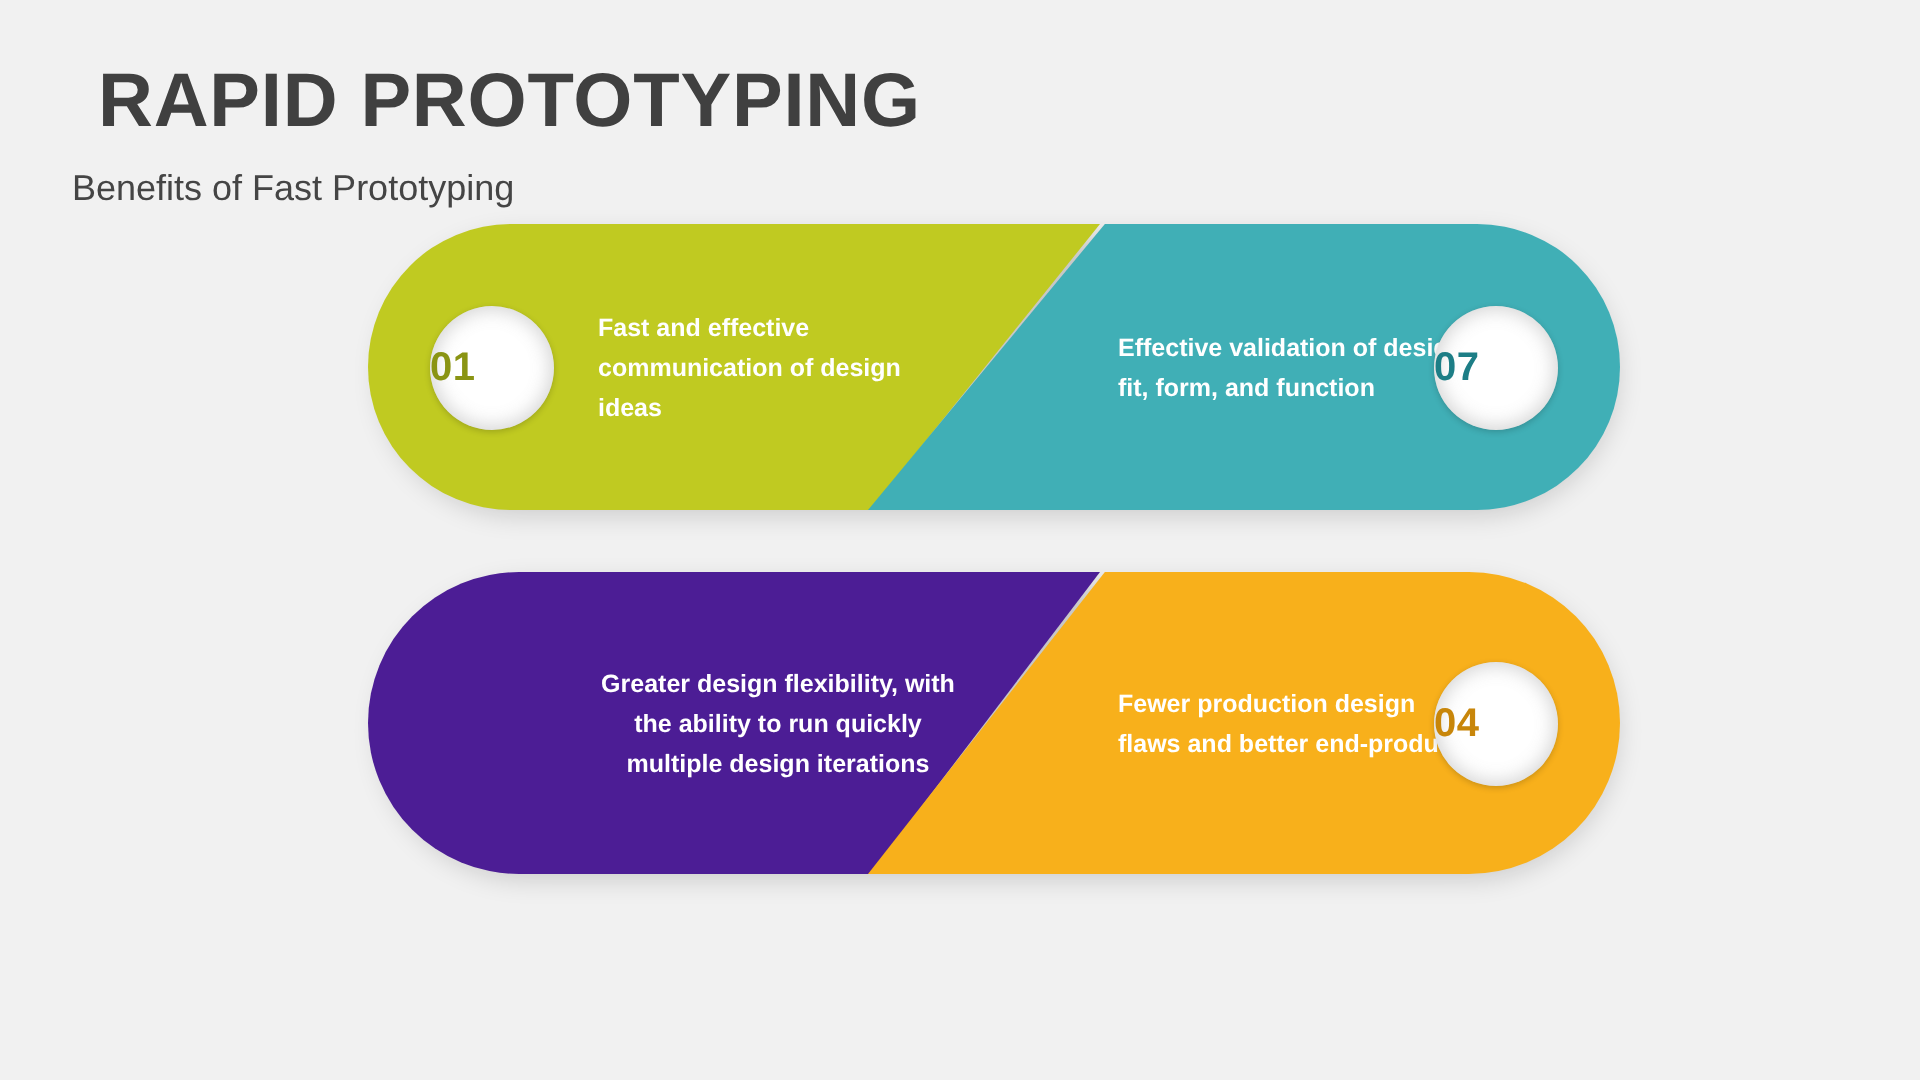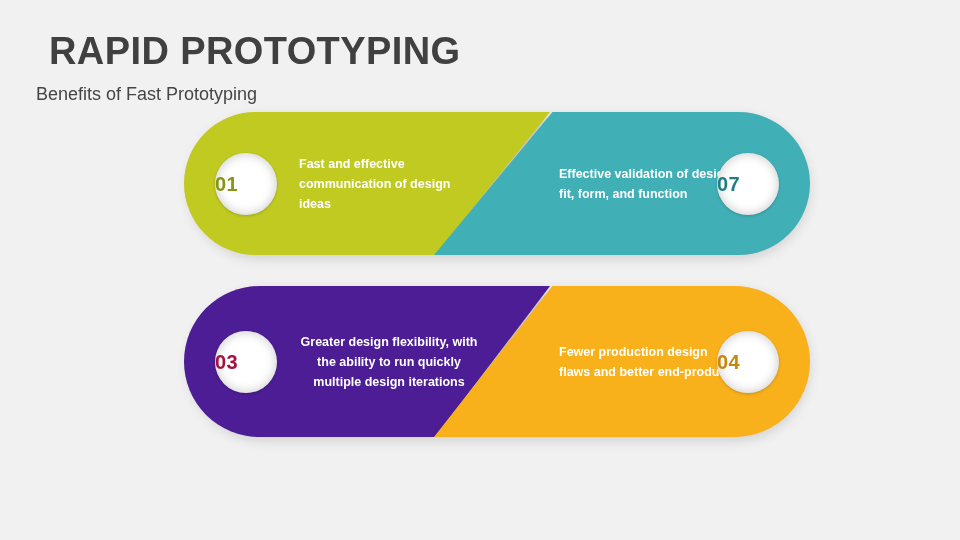--- a/index.html
+++ b/index.html
@@ -166,20 +166,17 @@
   <div class="row-shadow"></div>
 
   <div class="card card-left" id="card-03" style="background: #4c1d95; text-align: center;">
     <div class="card-text text-after-badge">Greater design flexibility, with the ability to run quickly multiple design iterations</div>
   </div>
 
   <div class="card card-right" id="card-04" style="background: rgb(248, 176, 27);">
     <div class="card-text text-before-badge">Fewer production design flaws and better end-products</div>
   </div>
 
-  <div class="badge badge-left">
-    <span class="badge-num" id="num-03" style="color: rgb(164, 17, 61);">03</span>
-  </div>
 
   <div class="badge badge-right">
     <span class="badge-num" id="num-04" style="color: rgb(200, 134, 10);">04</span>
   </div>
 </div>
 
 </body></html>

